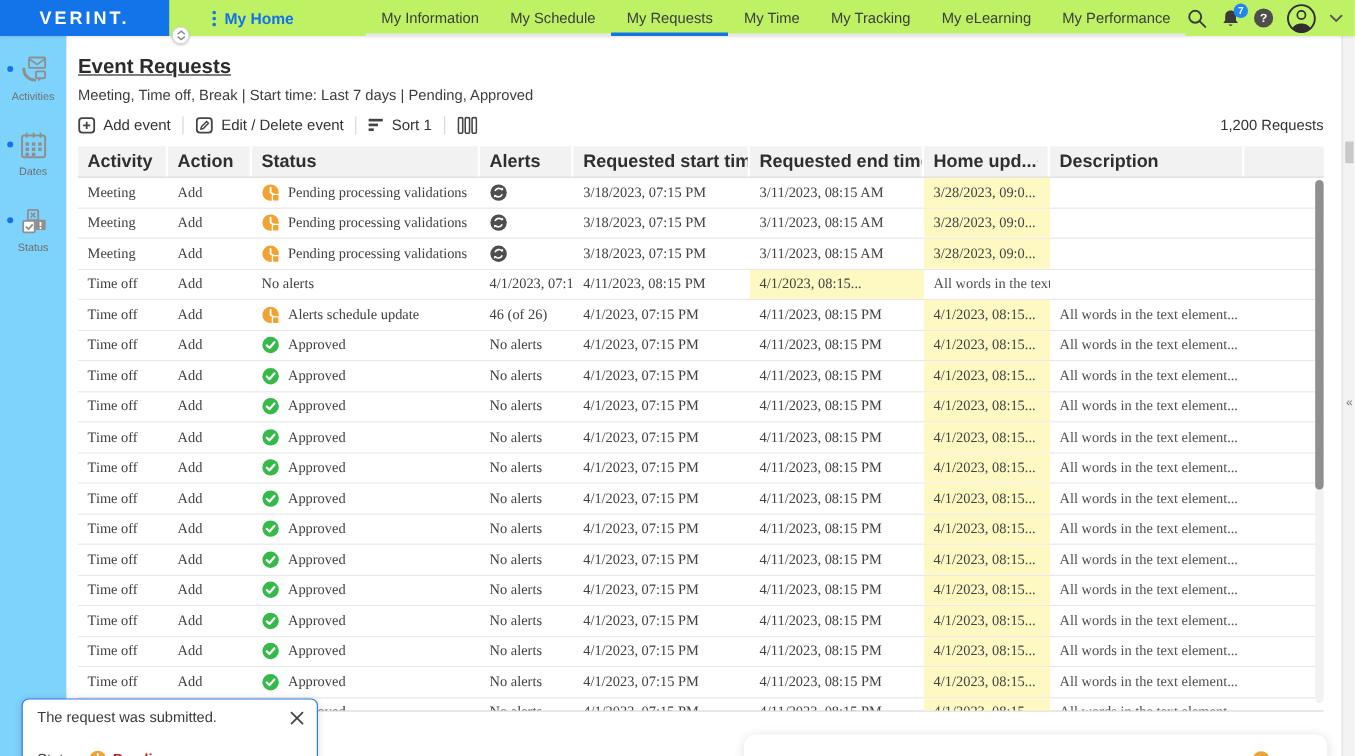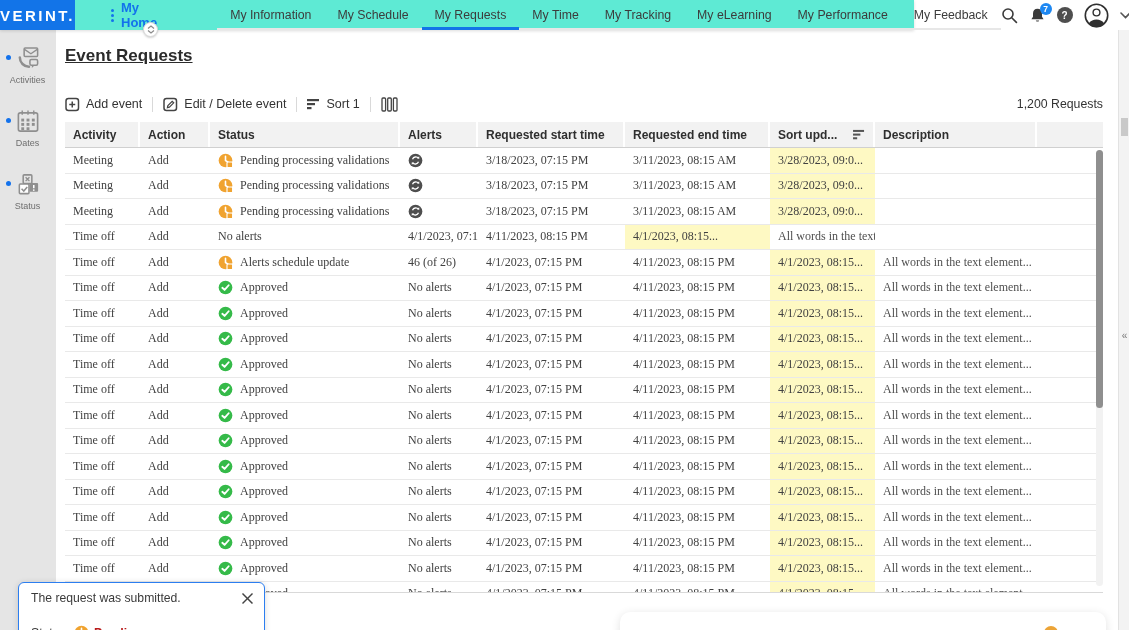--- a/index.html
+++ b/index.html
@@ -1,20 +1,20 @@
 <!DOCTYPE html>
 <html><head>
 <meta charset="utf-8">
 <style>
   * { margin:0; padding:0; box-sizing:border-box; }
   html,body { width:1129px; height:630px; overflow:hidden; background:#fff;
     font-family:"Liberation Sans", sans-serif; position:relative; }
 
   
-  .topbar { position:absolute; top:0; left:0; width:914px; height:30px; background:#5eead4;
+  .topbar { position:absolute; top:0; left:0; width:1129px; height:30px; background:#bef264;
     display:flex; z-index:20; box-shadow:0 1px 3px rgba(0,0,0,.14); }
   .logo { width:141px; height:30px; background:#1274e8; color:#fff; font-weight:bold;
     font-size:15px; letter-spacing:2.5px; display:flex; align-items:center; justify-content:center; }
   .home { display:flex; align-items:center; gap:7px; margin-left:36px; color:#1372ec;
     font-weight:bold; font-size:13px; }
   .kebab { display:flex; flex-direction:column; gap:2px; }
   .kebab i { width:3px; height:3px; border-radius:50%; background:#1372ec; }
   .tabs { display:flex; margin-left:60px; height:30px; align-items:stretch;
     box-shadow:inset 0 -2px 0 #e7e7e7; }
   .tab { display:flex; align-items:center; padding:0 13px; font-size:12.3px; color:#3c3c3c;
@@ -25,21 +25,21 @@
   .badge { position:absolute; top:-4px; right:-6px; min-width:12px; height:12px; border-radius:7px;
     background:#1e88f2; color:#fff; font-size:8.5px; font-weight:bold; display:flex;
     align-items:center; justify-content:center; padding:0 2px; }
   .help-circle { width:16px; height:16px; border-radius:50%; background:#4e4e4e; color:#fff;
     font-size:10px; font-weight:bold; display:flex; align-items:center; justify-content:center; }
   .collapse-pill { position:absolute; left:143px; top:22px; width:15px; height:15px; z-index:25;
     border-radius:50%; background:#fff; border:1px solid #d8d8d8; box-shadow:0 1px 2px rgba(0,0,0,.18);
     display:flex; align-items:center; justify-content:center; }
 
   
-  .sidebar { position:absolute; left:0; top:30px; width:56px; height:600px; background:#e5e5e5;
+  .sidebar { position:absolute; left:0; top:30px; width:56px; height:600px; background:#7dd3fc;
     border-right:1px solid #e5e5e5; padding-top:16px; display:flex; flex-direction:column;
     align-items:center; }
   .side-item { position:relative; display:flex; flex-direction:column; align-items:center;
     gap:4px; margin-bottom:24px; width:100%; cursor:pointer; }
   .side-item .dot { position:absolute; left:6px; top:9px; width:5px; height:5px; border-radius:50%;
     background:#1372ec; }
   .side-item .lbl { font-size:9px; color:#6e6e6e; }
 
   
   .main { position:absolute; left:56px; top:30px; right:11px; bottom:0; background:#fff; }
@@ -49,21 +49,21 @@
     align-items:center; gap:10px; font-size:12.5px; color:#333; }
   .tbtn { display:flex; align-items:center; gap:6px; cursor:pointer; }
   .tsep { width:1px; height:15px; background:#d9d9d9; }
   .req-count { margin-left:auto; font-size:12.3px; color:#333; }
 
   
   .grid { position:absolute; left:9px; top:92px; width:1038px; }
   .cols { display:grid; grid-template-columns:75px 70px 190px 78px 147px 145px 105px 162px 1fr; }
   .grid-header { height:26px; border-bottom:1px solid #d0d0d0; }
   .hcell { background:#f2f2f2; border-right:2px solid #fff; display:flex; align-items:center;
-    padding:0 8px; font-size:12px; font-weight:bold; color:#2f2f2f; white-space:nowrap; overflow:hidden; }
+    padding:0 8px; font-size:15px; font-weight:bold; color:#2f2f2f; white-space:nowrap; overflow:hidden; }
   .hcell:last-child { border-right:none; }
   .hcell.sorted { justify-content:space-between; }
   .grid-body { height:445px; overflow:hidden; border-bottom:1px solid #d9d9d9; }
   .grid-row { height:25.5px; border-bottom:1px solid #e9e9e9; font-size:12px; color:#414141;
     align-items:center;font-family:Liberation Serif, serif; }
   .grid-row > div { padding:0 8px; white-space:nowrap; overflow:hidden; display:flex;
     align-items:center; height:100%; }
   .grid-row .lastupd { background:#fef9c3; }
   .status-cell { gap:7px; }
   .sicon, .aicon { width:15px; height:15px; flex:0 0 15px; display:inline-flex; }
@@ -111,21 +111,20 @@
     <span>My Home</span>
   </div>
   <nav class="tabs">
       <div class="tab">My Information</div>
       <div class="tab">My Schedule</div>
       <div class="tab active">My Requests</div>
       <div class="tab">My Time</div>
       <div class="tab">My Tracking</div>
       <div class="tab">My eLearning</div>
       <div class="tab">My Performance</div>
-      <div class="tab">My Feedback</div>
     </nav>
   <div class="top-icons">
     <span>
       <svg width="17" height="17" viewBox="0 0 17 17">
           <circle cx="7" cy="7" r="5" fill="none" stroke="#3a3a3a" stroke-width="1.6"></circle>
           <line x1="11" y1="11" x2="15.4" y2="15.4" stroke="#3a3a3a" stroke-width="1.6" stroke-linecap="round"></line>
         </svg>
     </span>
     <span class="bell-wrap">
       <svg width="17" height="17" viewBox="0 0 17 17">
@@ -199,20 +198,21 @@
         <circle cx="19" cy="18.8" r="0.9" fill="#fff"></circle>
       <rect x="4" y="12.5" width="10" height="10" rx="1" fill="#fff" stroke="#8f8f8f" stroke-width="1.6"></rect>
       <path d="M6.3 17.5 l2.3 2.3 3.6-4.2" fill="none" stroke="#8f8f8f" stroke-width="1.6"></path>
     </svg>
     <span class="lbl">Status</span>
   </div>
 </aside>
 
 <main class="main">
   <h1 class="page-title">Event Requests</h1>
+  <div class="subtitle">Meeting, Time off, Break | Start time: Last 7 days | Pending, Approved</div>
 
   <div class="toolbar">
     <div class="tbtn">
       <svg width="15" height="15" viewBox="0 0 15 15">
           <rect x="1" y="1.5" width="12.5" height="12" rx="2.5" fill="none" stroke="#444" stroke-width="1.5"></rect>
           <line x1="7.25" y1="4.5" x2="7.25" y2="10.5" stroke="#444" stroke-width="1.5"></line>
           <line x1="4.25" y1="7.5" x2="10.25" y2="7.5" stroke="#444" stroke-width="1.5"></line>
         </svg>
       <span>Add event</span>
     </div>
@@ -246,21 +246,21 @@
 
   <div class="grid">
     <div class="grid-header cols">
       <div class="hcell">Activity</div>
       <div class="hcell">Action</div>
       <div class="hcell">Status</div>
       <div class="hcell">Alerts</div>
       <div class="hcell">Requested start time</div>
       <div class="hcell">Requested end time</div>
       <div class="hcell sorted">
-        <span>Sort upd...</span>
+        <span>Home upd...</span>
         <svg width="12" height="11" viewBox="0 0 13 12">
             <rect x="0" y="1" width="12" height="2.2" fill="#555"></rect>
             <rect x="0" y="5" width="8" height="2.2" fill="#555"></rect>
             <rect x="0" y="9" width="4.5" height="2.2" fill="#555"></rect>
           </svg>
       </div>
       <div class="hcell">Description</div>
       <div class="hcell"></div>
     </div>
     <div class="grid-body">

